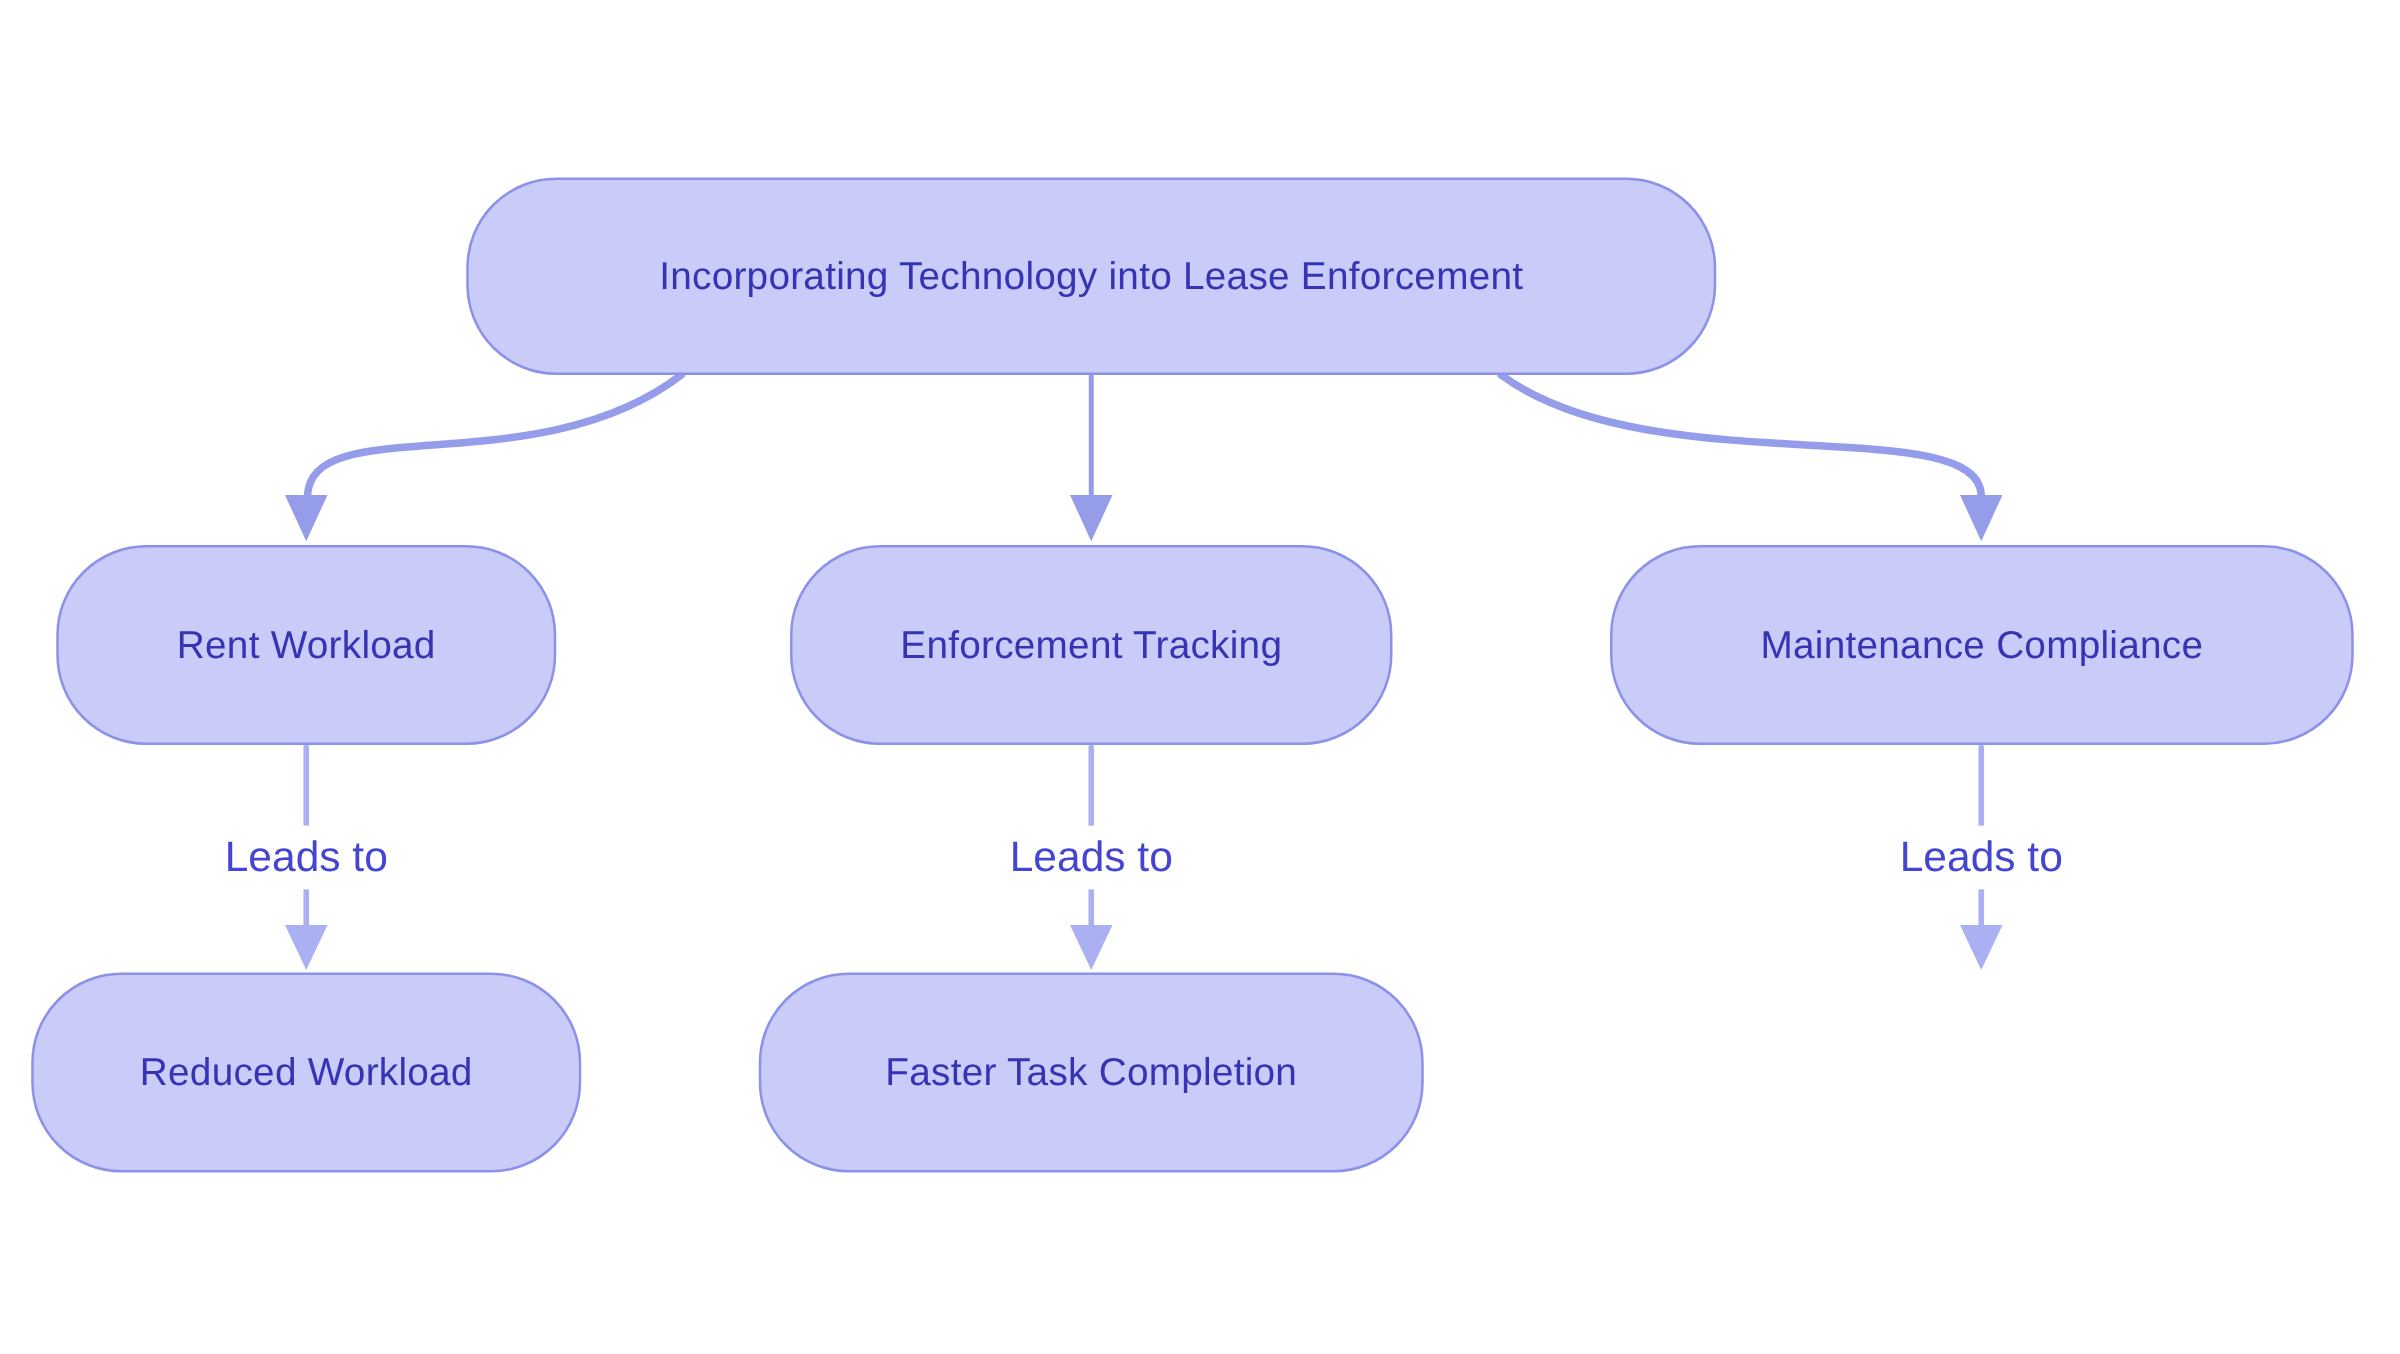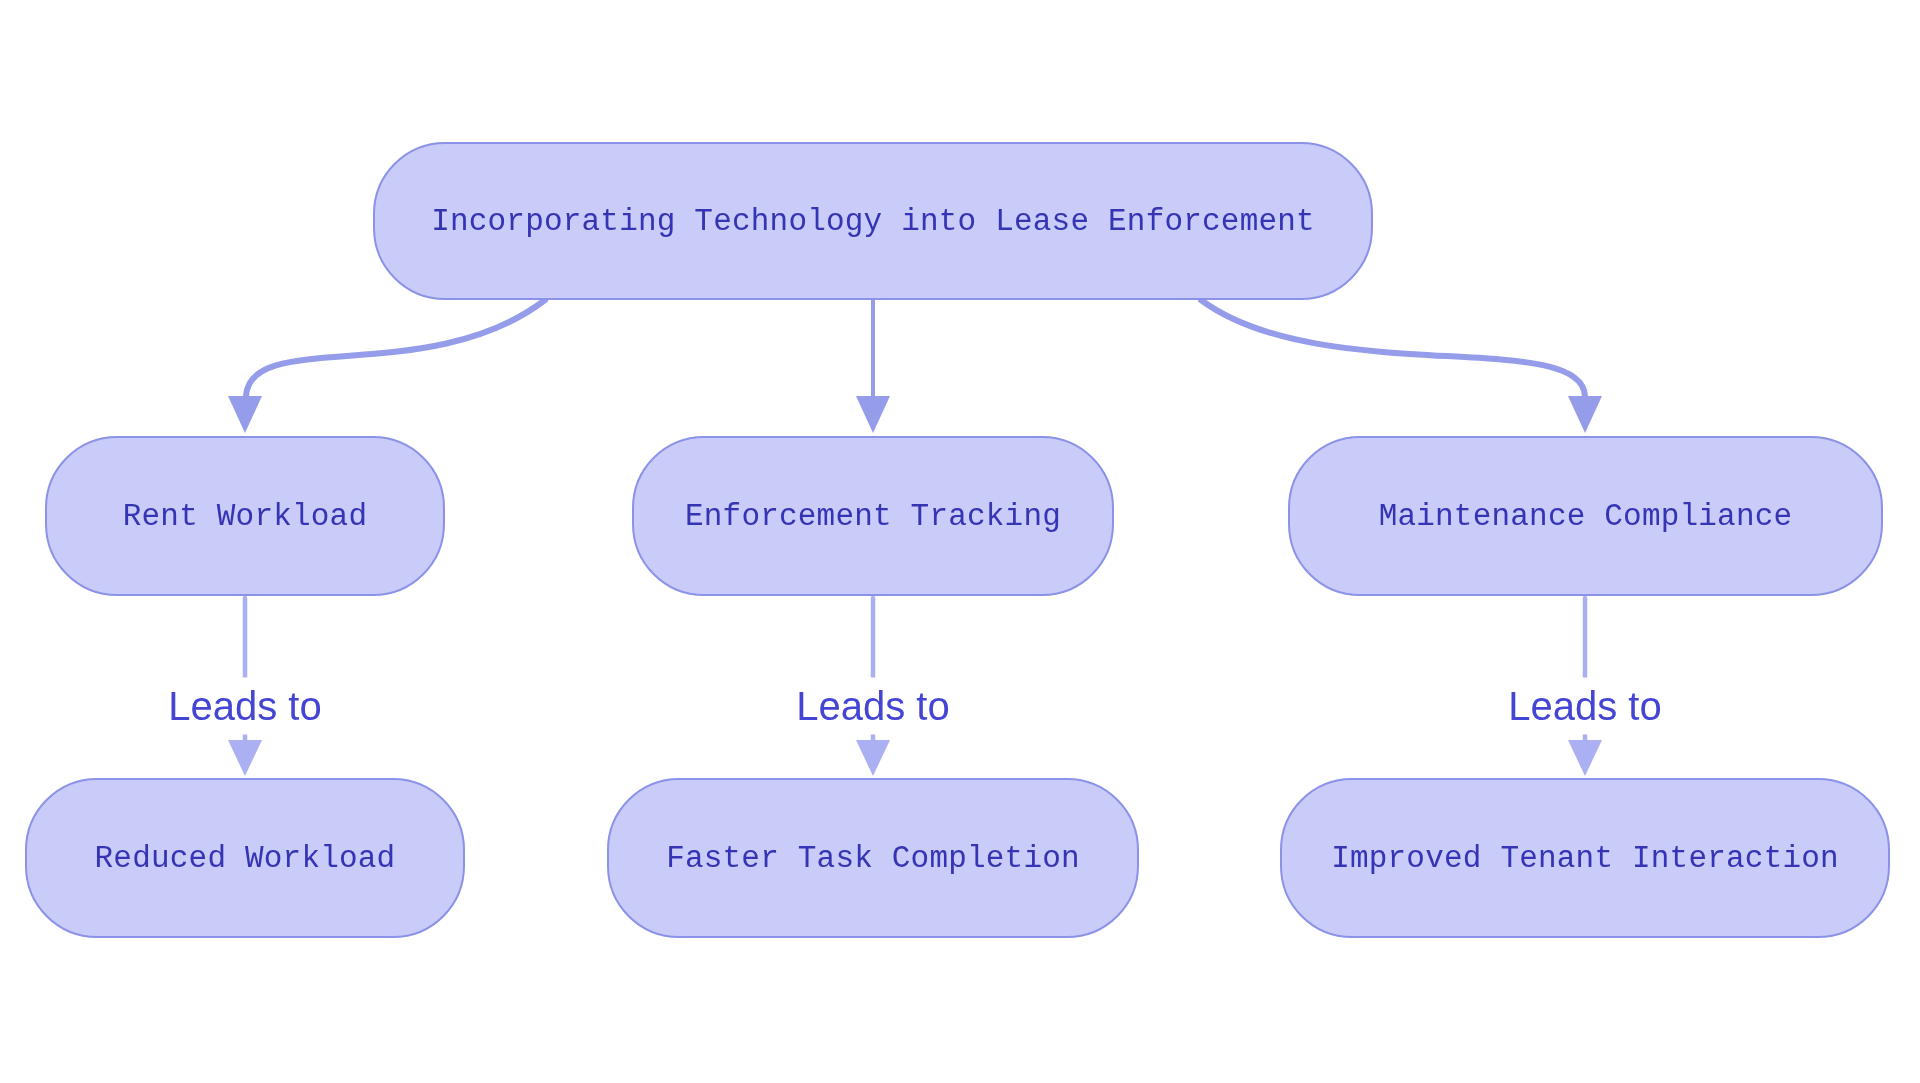--- a/index.html
+++ b/index.html
@@ -43,36 +43,35 @@
     border: 2px solid var(--node-border);
     border-radius: 72px;
     display: flex;
     align-items: center;
     justify-content: center;
     color: var(--node-text);
     font-size: 31px;
     letter-spacing: 0.2px;
     text-align: center;
     height: 160px;
-    font-family: Liberation Mono, monospace;
   }
   .node-root   { left: 373px;  top: 142px; width: 1000px; height: 158px; }
   .node-b0     { left: 45px;   top: 436px; width: 400px; }
   .node-b1     { left: 632px;  top: 436px; width: 482px; }
   .node-b2     { left: 1288px; top: 436px; width: 595px; }
   .node-r0     { left: 25px;   top: 778px; width: 440px; }
   .node-r1     { left: 607px;  top: 778px; width: 532px; }
   .node-r2     { left: 1280px; top: 778px; width: 610px; }
   .edge-label {
     position: absolute;
-    top: 706px;
+    top: 686px;
     transform: translate(-50%, -50%);
     background: var(--bg);
     color: var(--edge-label);
-    font-size: 40px;
+    font-size: 34px;
     padding: 6px 10px;
     white-space: nowrap;
   }
   .edge-label-0 { left: 245px; }
   .edge-label-1 { left: 873px; }
   .edge-label-2 { left: 1585px; }
 </style>
 </head>
 <body>
 
@@ -116,17 +115,14 @@
   <div class="edge-label edge-label-0">Leads to</div>
   <div class="edge-label edge-label-1">Leads to</div>
   <div class="edge-label edge-label-2">Leads to</div>
 
   <div class="node node-r1">
     <span>Faster Task Completion</span>
   </div>
   <div class="node node-r0">
     <span>Reduced Workload</span>
   </div>
-  <div class="node node-r2">
-    <span>Improved Tenant Interaction</span>
-  </div>
 
 </div>
 
 </body></html>

